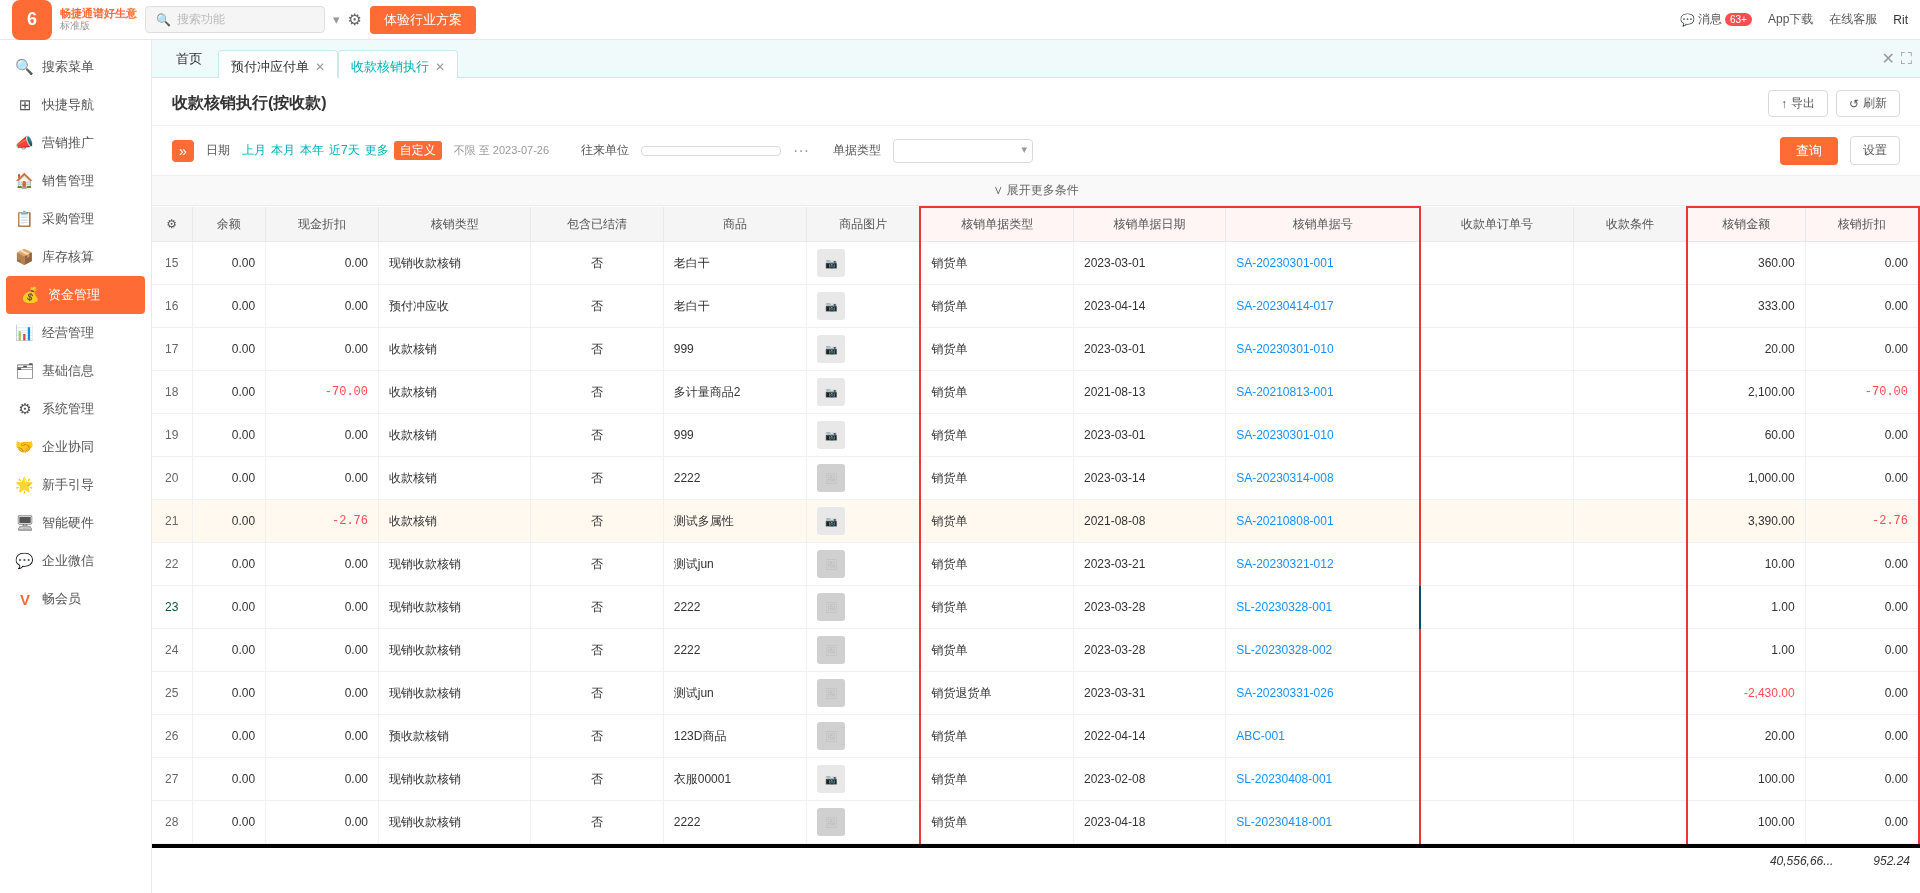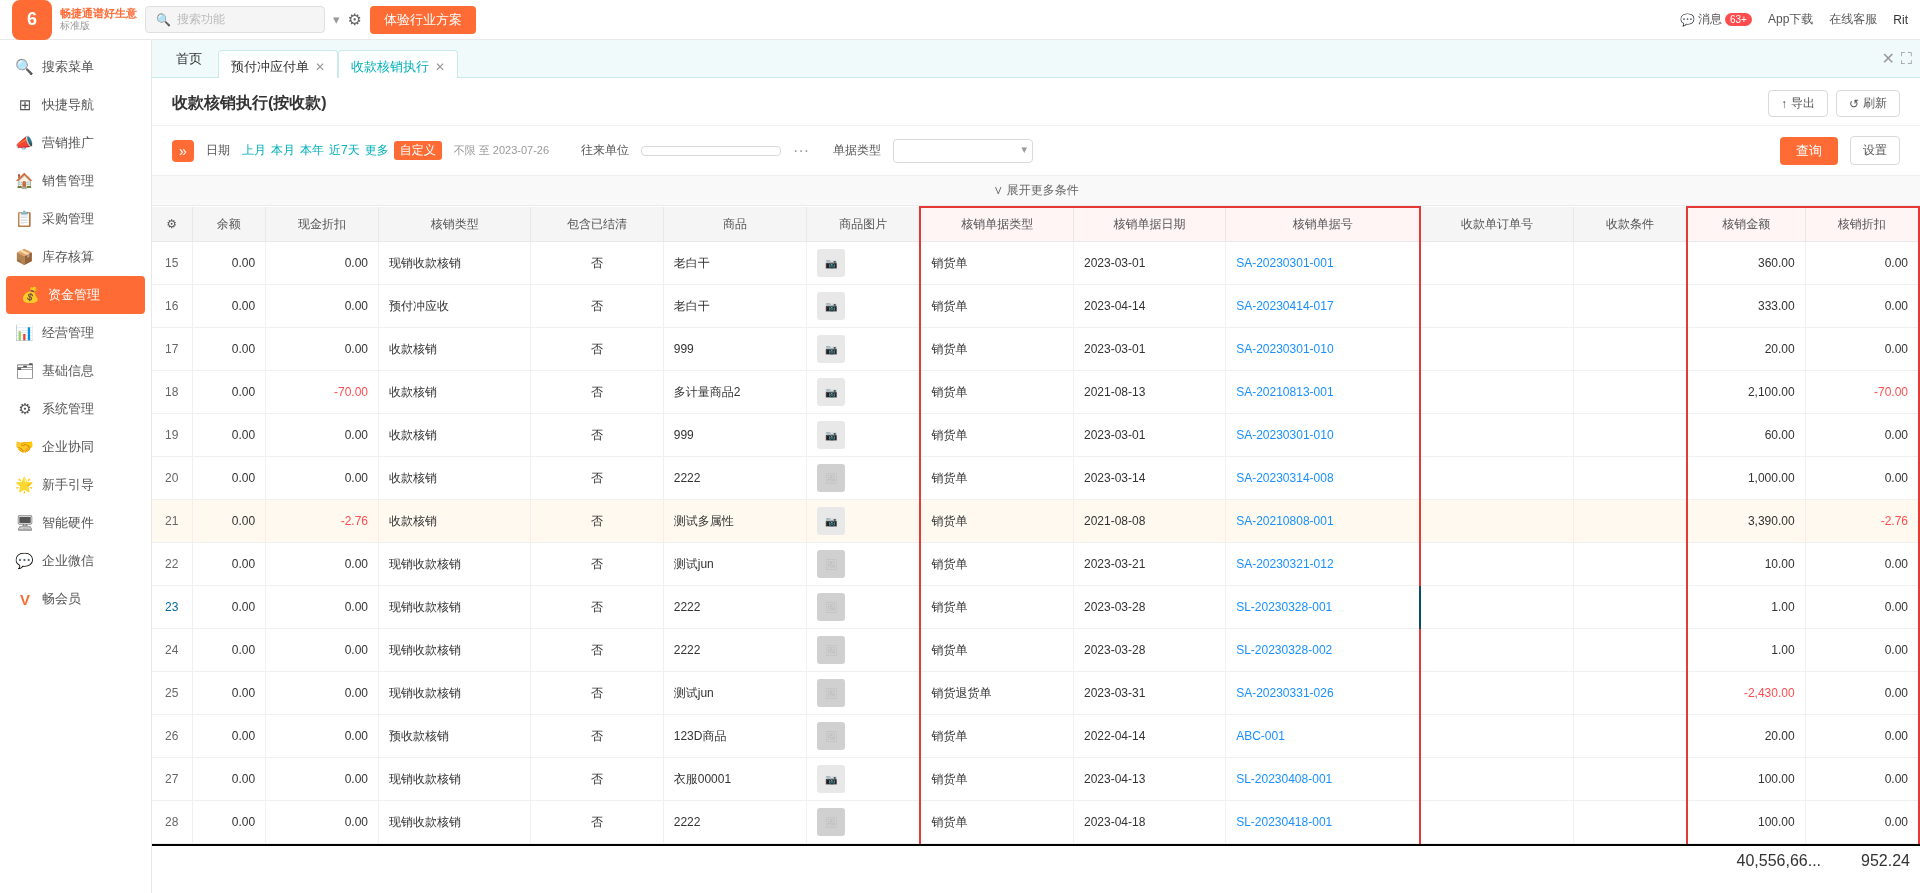--- a/index.html
+++ b/index.html
@@ -130,31 +130,32 @@
       white-space: nowrap; font-weight: 500;
       position: sticky; top: 0; z-index: 2;
     }
     tbody tr { border-bottom: 1px solid #f0f0f0; }
     tbody tr.highlighted { background: #fff9f0; }
     tbody td {
       padding: 7px 10px; border-right: 1px solid #f0f0f0;
       white-space: nowrap;
     }
     .td-link { color: #1890ff; cursor: pointer; text-decoration: none; }
-    .td-negative { color: #ff4d4f; }
+    .td-negative { color: #ff4d4f; font-family: Liberation Mono, monospace; }
     .td-negative-amount { color: #ff4d4f; }
 
     
     .table-footer {
       background: #fff;
-      border-top: 2px solid #000000;
+      border-top: 4px solid #000000;
       padding: 6px 10px;
       display: flex; justify-content: flex-end;
-      font-size: 16px; color: #333;
+      font-size: 12px; color: #333;
       gap: 40px;
+      font-style: italic;
     }
 
     
     .table-container::-webkit-scrollbar { height: 8px; width: 8px; }
     .table-container::-webkit-scrollbar-thumb { background: #ddd; border-radius: 4px; }
     .logo-circle { width: 40px; height: 40px; background: #ff6b35; border-radius: 8px; display: flex; align-items: center; justify-content: center; }
 
     .inline-img {
       width: 28px; height: 28px; background: #e8e8e8; border-radius: 3px;
       display: flex; align-items: center; justify-content: center; font-size: 10px; color: #bbb;
@@ -483,21 +484,21 @@
               </td>
     <td style="border-left:2px solid #e53935;">销货单</td>
     <td>2023-03-21</td>
     <td style="border-right:2px solid #e53935;"><a class="td-link" href="#">SA-20230321-012</a></td>
     <td></td>
     <td></td>
     <td style="text-align:right;border-left:2px solid #e53935;" class="">10.00</td>
     <td style="text-align:right;border-right:2px solid #e53935;" class="">0.00</td>
   </tr>
             <tr>
-    <td style="text-align:center;color:#0369a1;">23</td>
+    <td style="text-align:center;color:#14532d;">23</td>
     <td style="text-align:right;">0.00</td>
     <td style="text-align:right;" class="">0.00</td>
     <td>现销收款核销</td>
     <td style="text-align:center;">否</td>
     <td>2222</td>
     <td style="text-align:center;">
                 <div class="inline-img has-img">🖼</div>
               </td>
     <td style="border-left:2px solid #e53935;">销货单</td>
     <td>2023-03-28</td>
@@ -565,21 +566,21 @@
     <td style="text-align:center;color:#666;">27</td>
     <td style="text-align:right;">0.00</td>
     <td style="text-align:right;" class="">0.00</td>
     <td>现销收款核销</td>
     <td style="text-align:center;">否</td>
     <td>衣服00001</td>
     <td style="text-align:center;">
                 <div class="inline-img ">📷</div>
               </td>
     <td style="border-left:2px solid #e53935;">销货单</td>
-    <td>2023-04-13</td>
+    <td>2023-02-08</td>
     <td style="border-right:2px solid #e53935;"><a class="td-link" href="#">SL-20230408-001</a></td>
     <td></td>
     <td></td>
     <td style="text-align:right;border-left:2px solid #e53935;" class="">100.00</td>
     <td style="text-align:right;border-right:2px solid #e53935;" class="">0.00</td>
   </tr>
             <tr>
     <td style="text-align:center;color:#666;">28</td>
     <td style="text-align:right;">0.00</td>
     <td style="text-align:right;" class="">0.00</td>

